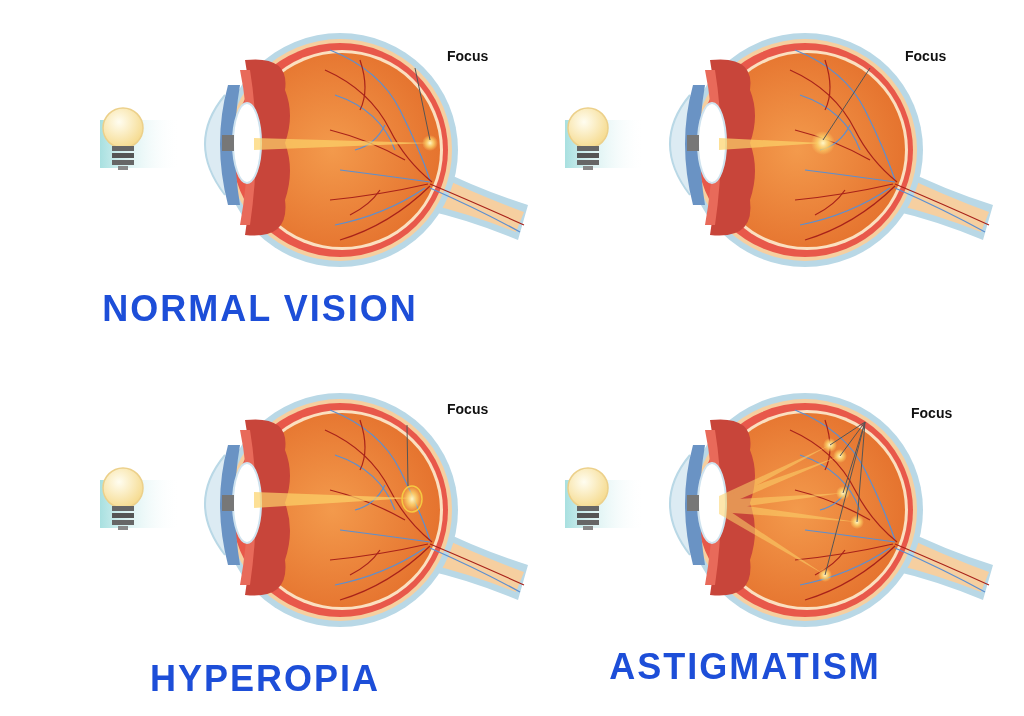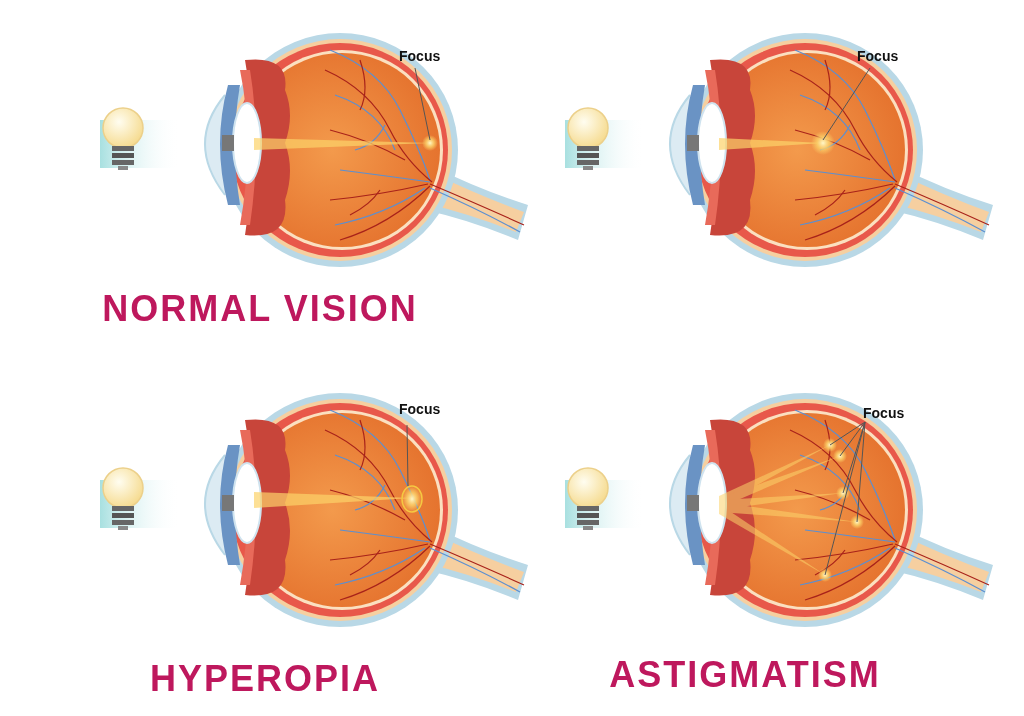--- a/index.html
+++ b/index.html
@@ -1,20 +1,20 @@
 <!DOCTYPE html>
 <html><head>
 <meta charset="utf-8">
 <style>
   html, body { margin:0; padding:0; background:#ffffff; }
   body { width:1024px; height:716px; position:relative; overflow:hidden; font-family:"Liberation Sans", sans-serif; }
   .panel { position:absolute; width:500px; height:330px; }
   .panel svg { position:absolute; left:0; top:0; }
-  .title { position:absolute; left:0; width:100%; text-align:center; font-size:36px; font-weight:bold; color:#be185d; letter-spacing:2px; }
-  .focus-label { position:absolute; font-size:14px; font-weight:bold; color:#111111; }
+  .title { position:absolute; left:0; width:100%; text-align:center; font-size:36px; font-weight:bold; color:#1d4ed8; letter-spacing:2px; }
+  .focus-label { position:absolute; font-size:14px; font-weight:bold; color:#111111;margin-left:48px; }
 </style>
 </head>
 <body>
 
 <svg width="0" height="0" style="position:absolute">
   <defs>
     <radialGradient id="vitGrad" cx="0.45" cy="0.5" r="0.6">
       <stop offset="0" stop-color="#f39a4c"></stop>
       <stop offset="1" stop-color="#e4702c"></stop>
     </radialGradient>
@@ -128,14 +128,14 @@
     <circle cx="320" cy="215" r="7" fill="url(#glow)"></circle>
     <g stroke="#555" stroke-width="1">
       <line x1="360" y1="62" x2="325" y2="85"></line>
       <line x1="360" y1="62" x2="335" y2="96"></line>
       <line x1="360" y1="62" x2="338" y2="133"></line>
       <line x1="360" y1="62" x2="352" y2="162"></line>
       <line x1="360" y1="62" x2="320" y2="215"></line>
     </g>
   </svg>
   <div class="focus-label" style="left:358px;top:45px;">Focus</div>
-  <div class="title" style="top:294px;left:-10px;">ASTIGMATISM</div>
+  <div class="title" style="top:286px;left:-10px;">ASTIGMATISM</div>
 </div>
 
 </body></html>

